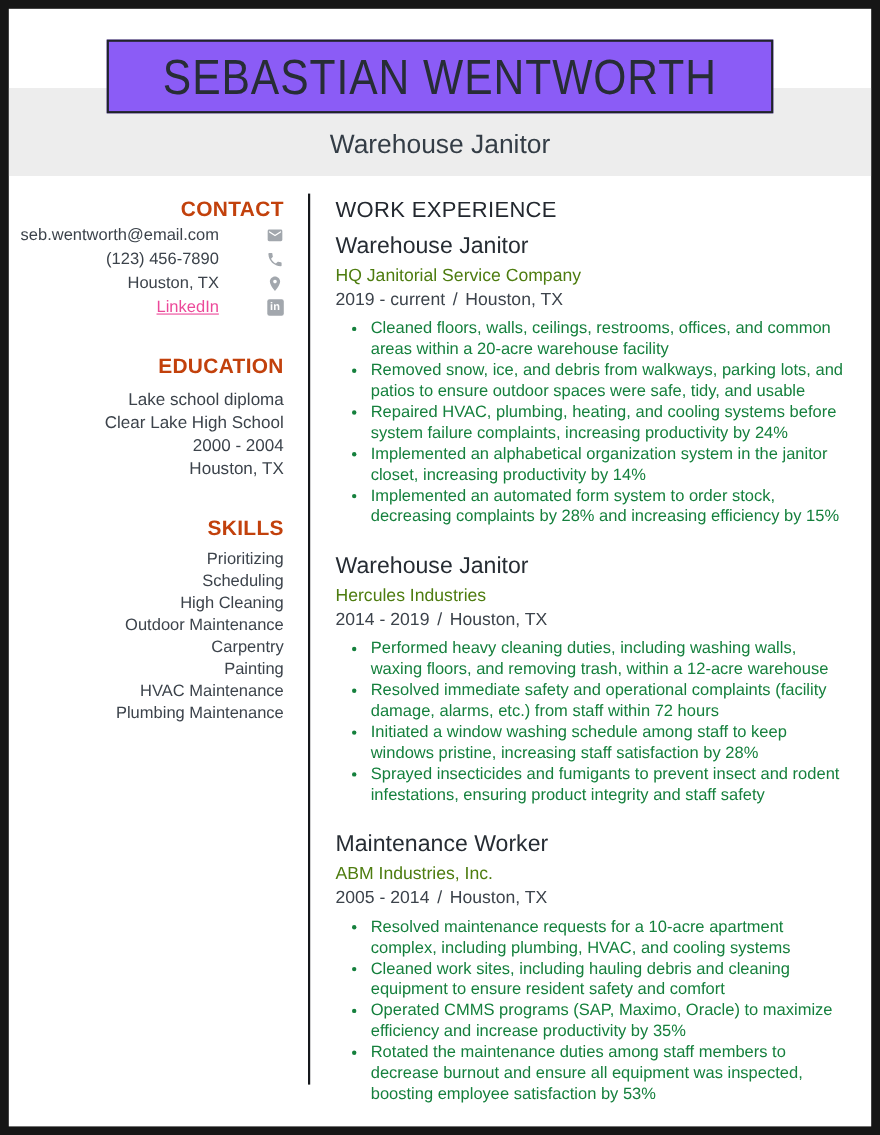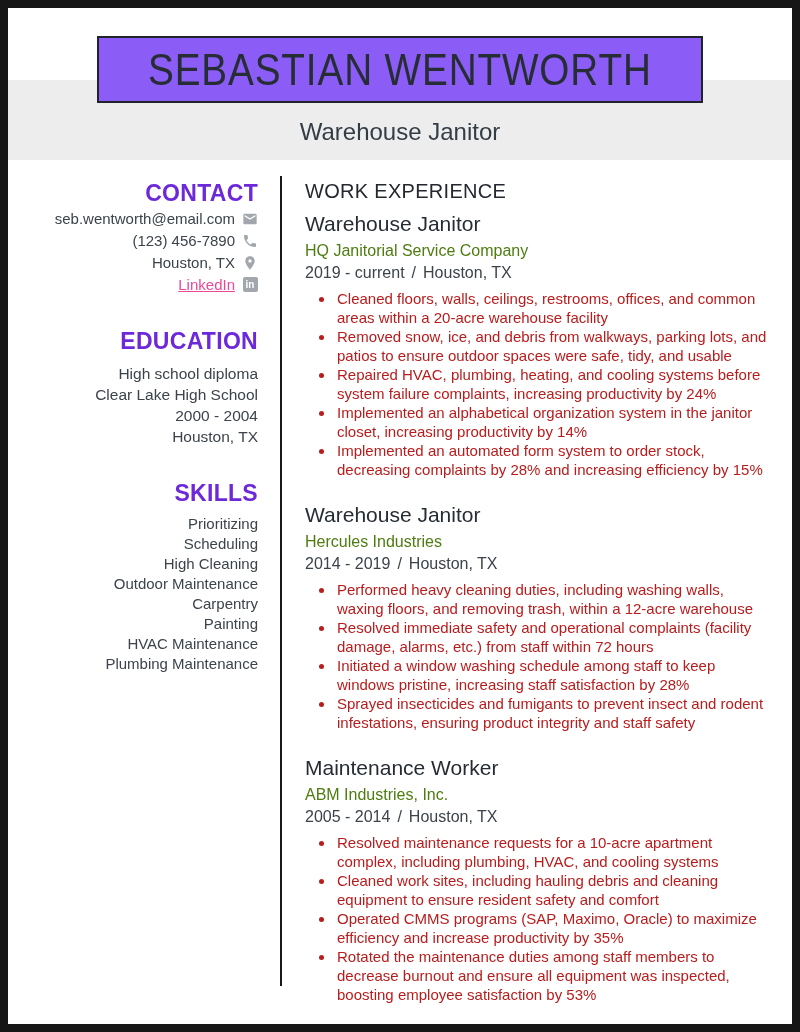--- a/index.html
+++ b/index.html
@@ -31,49 +31,49 @@
   .content { display:flex; padding-top:16px; }
   .sidebar {
     width:272px; padding:4px 22px 0 10px;
     text-align:right; color:#3c434b;
   }
   .divider { width:2px; background:#15181c; height:810px; flex-shrink:0; }
   .main { flex:1; padding:4px 25px 0 23px; color:#41484f; }
 
   
   .side-heading {
-    font-size:23px; font-weight:700; color:#6d28d9; letter-spacing:0.3px;
+    font-size:19px; font-weight:700; color:#c2410c; letter-spacing:0.3px;
   }
   .contact-row {
     display:flex; justify-content:flex-end; align-items:center; gap:7px;
     font-size:15px; line-height:21px; color:#3c434b; margin-top:1px;
   }
   .contact-row:first-of-type { margin-top:9px; }
-  .icon { width:16px; height:16px; display:inline-flex; align-items:flex-start; justify-content:center; flex-shrink:0; }
+  .icon { width:16px; height:16px; display:inline-flex; align-items:flex-start; justify-content:center; flex-shrink:0;margin-left:36px; }
   .icon svg { width:16px; height:16px; fill:#a2a7ad; }
   .li-badge {
     width:15px; height:15px; background:#a2a7ad; border-radius:2px;
     color:#fff; font-size:10px; font-weight:700; line-height:15px; text-align:center;
   }
   a.link { color:#ec4899; text-decoration:underline; }
   .edu-heading, .skills-heading { margin-top:33px; }
   .side-line { font-size:15.5px; line-height:21px; margin-top:0; }
   .edu-lines { margin-top:8px; }
   .skills-lines { margin-top:7px; }
   .skill-line { font-size:15px; line-height:20px; }
 
   
   .main-heading { font-size:20px; font-weight:400; color:#23282f; letter-spacing:0.3px; }
   .job { margin-top:8px; margin-bottom:23px; }
   .job-title { font-size:21px; font-weight:400; color:#262c33; line-height:26px; }
   .job-company { font-size:16px; line-height:21px; color:#4d7c0f; margin-top:3px; }
   .job-dateline { font-size:16px; line-height:21px; color:#3c434b; margin-top:1px; }
   .sep { margin:0 7px; }
   .bullets { margin-top:6px; padding-left:30px; }
-  .bullets li { font-size:15px; line-height:19px; color:#b91c1c; padding-left:2px; }
+  .bullets li { font-size:15px; line-height:19px; color:#15803d; padding-left:2px; }
 </style>
 </head>
 <body>
 
 <div class="page">
 
   <div class="header">
     <div class="gray-band"></div>
     <div class="name-box">
       <div class="name">SEBASTIAN WENTWORTH</div>
@@ -115,21 +115,21 @@
 
       <div class="contact-row">
         <a href="#" class="link">LinkedIn</a>
         <span class="icon">
           <span class="li-badge">in</span>
         </span>
       </div>
 
       <div class="side-heading edu-heading">EDUCATION</div>
       <div class="edu-lines">
-        <div class="side-line">High school diploma</div>
+        <div class="side-line">Lake school diploma</div>
         <div class="side-line">Clear Lake High School</div>
         <div class="side-line">2000 - 2004</div>
         <div class="side-line">Houston, TX</div>
       </div>
 
       <div class="side-heading skills-heading">SKILLS</div>
       <div class="skills-lines">
         <div class="skill-line">Prioritizing</div>
         <div class="skill-line">Scheduling</div>
         <div class="skill-line">High Cleaning</div>

